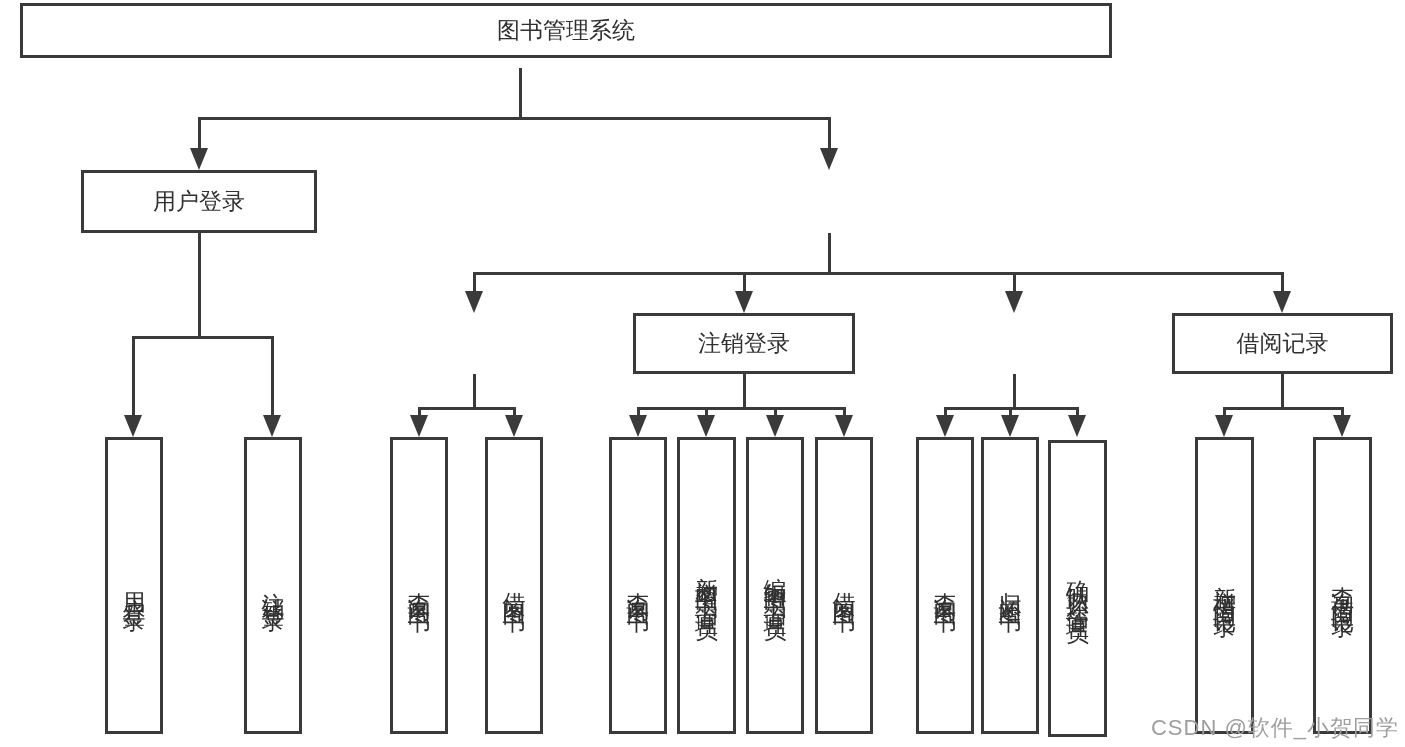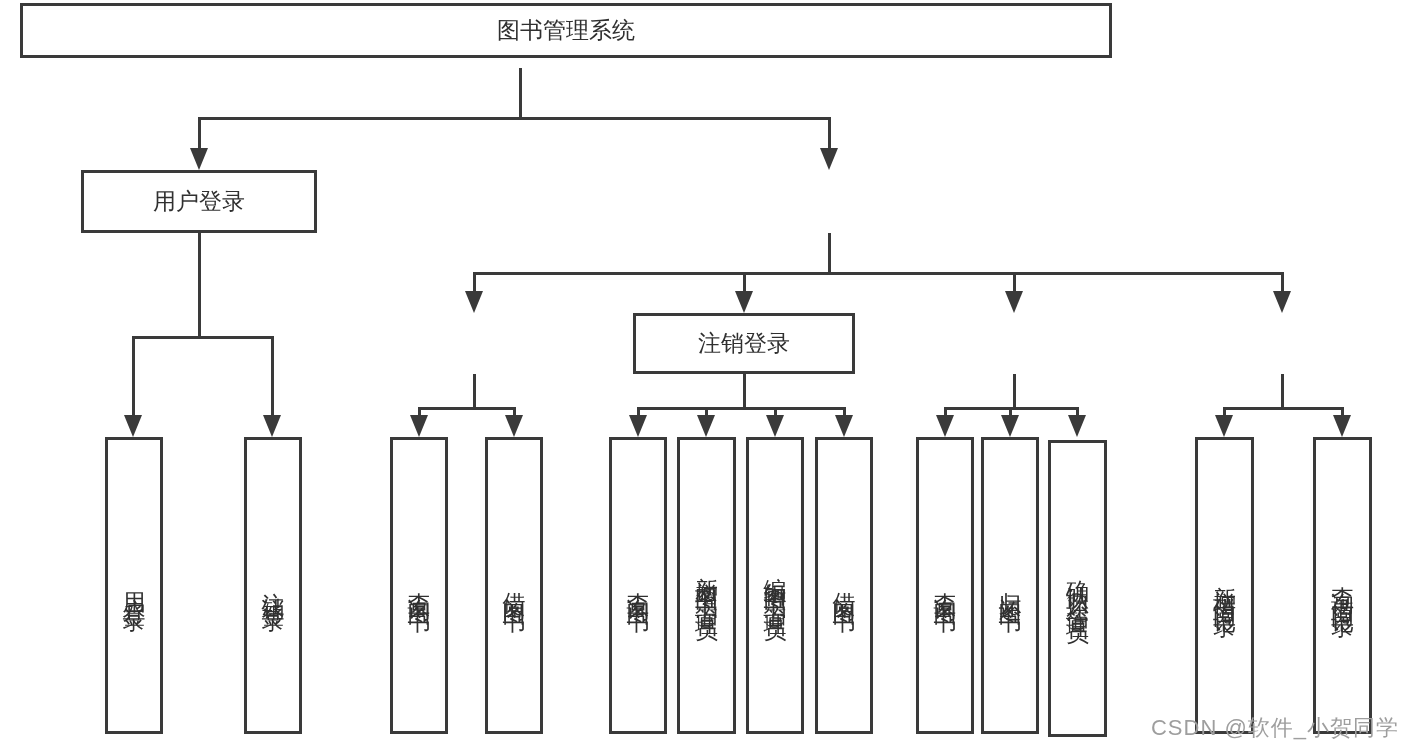--- a/index.html
+++ b/index.html
@@ -103,20 +103,23 @@
     <span>图书管理系统</span>
   </div>
 
   <div class="box" style="left:81px;top:170px;width:236px;height:63px">
     <span>用户登录</span>
   </div>
 
   <div class="box" style="left:633px;top:313px;width:222px;height:61px">
     <span>注销登录</span>
   </div>
+  <div class="box" style="left:1172px;top:313px;width:221px;height:61px">
+    <span>借阅记录</span>
+  </div>
 
   <div class="box vbox" style="left:105px;top:437px;width:58px;height:297px">
     <span>用户登录</span>
   </div>
   <div class="box vbox" style="left:244px;top:437px;width:58px;height:297px">
     <span>注销登录</span>
   </div>
 
   <div class="box vbox" style="left:390px;top:437px;width:58px;height:297px">
     <span>查询图书</span>

